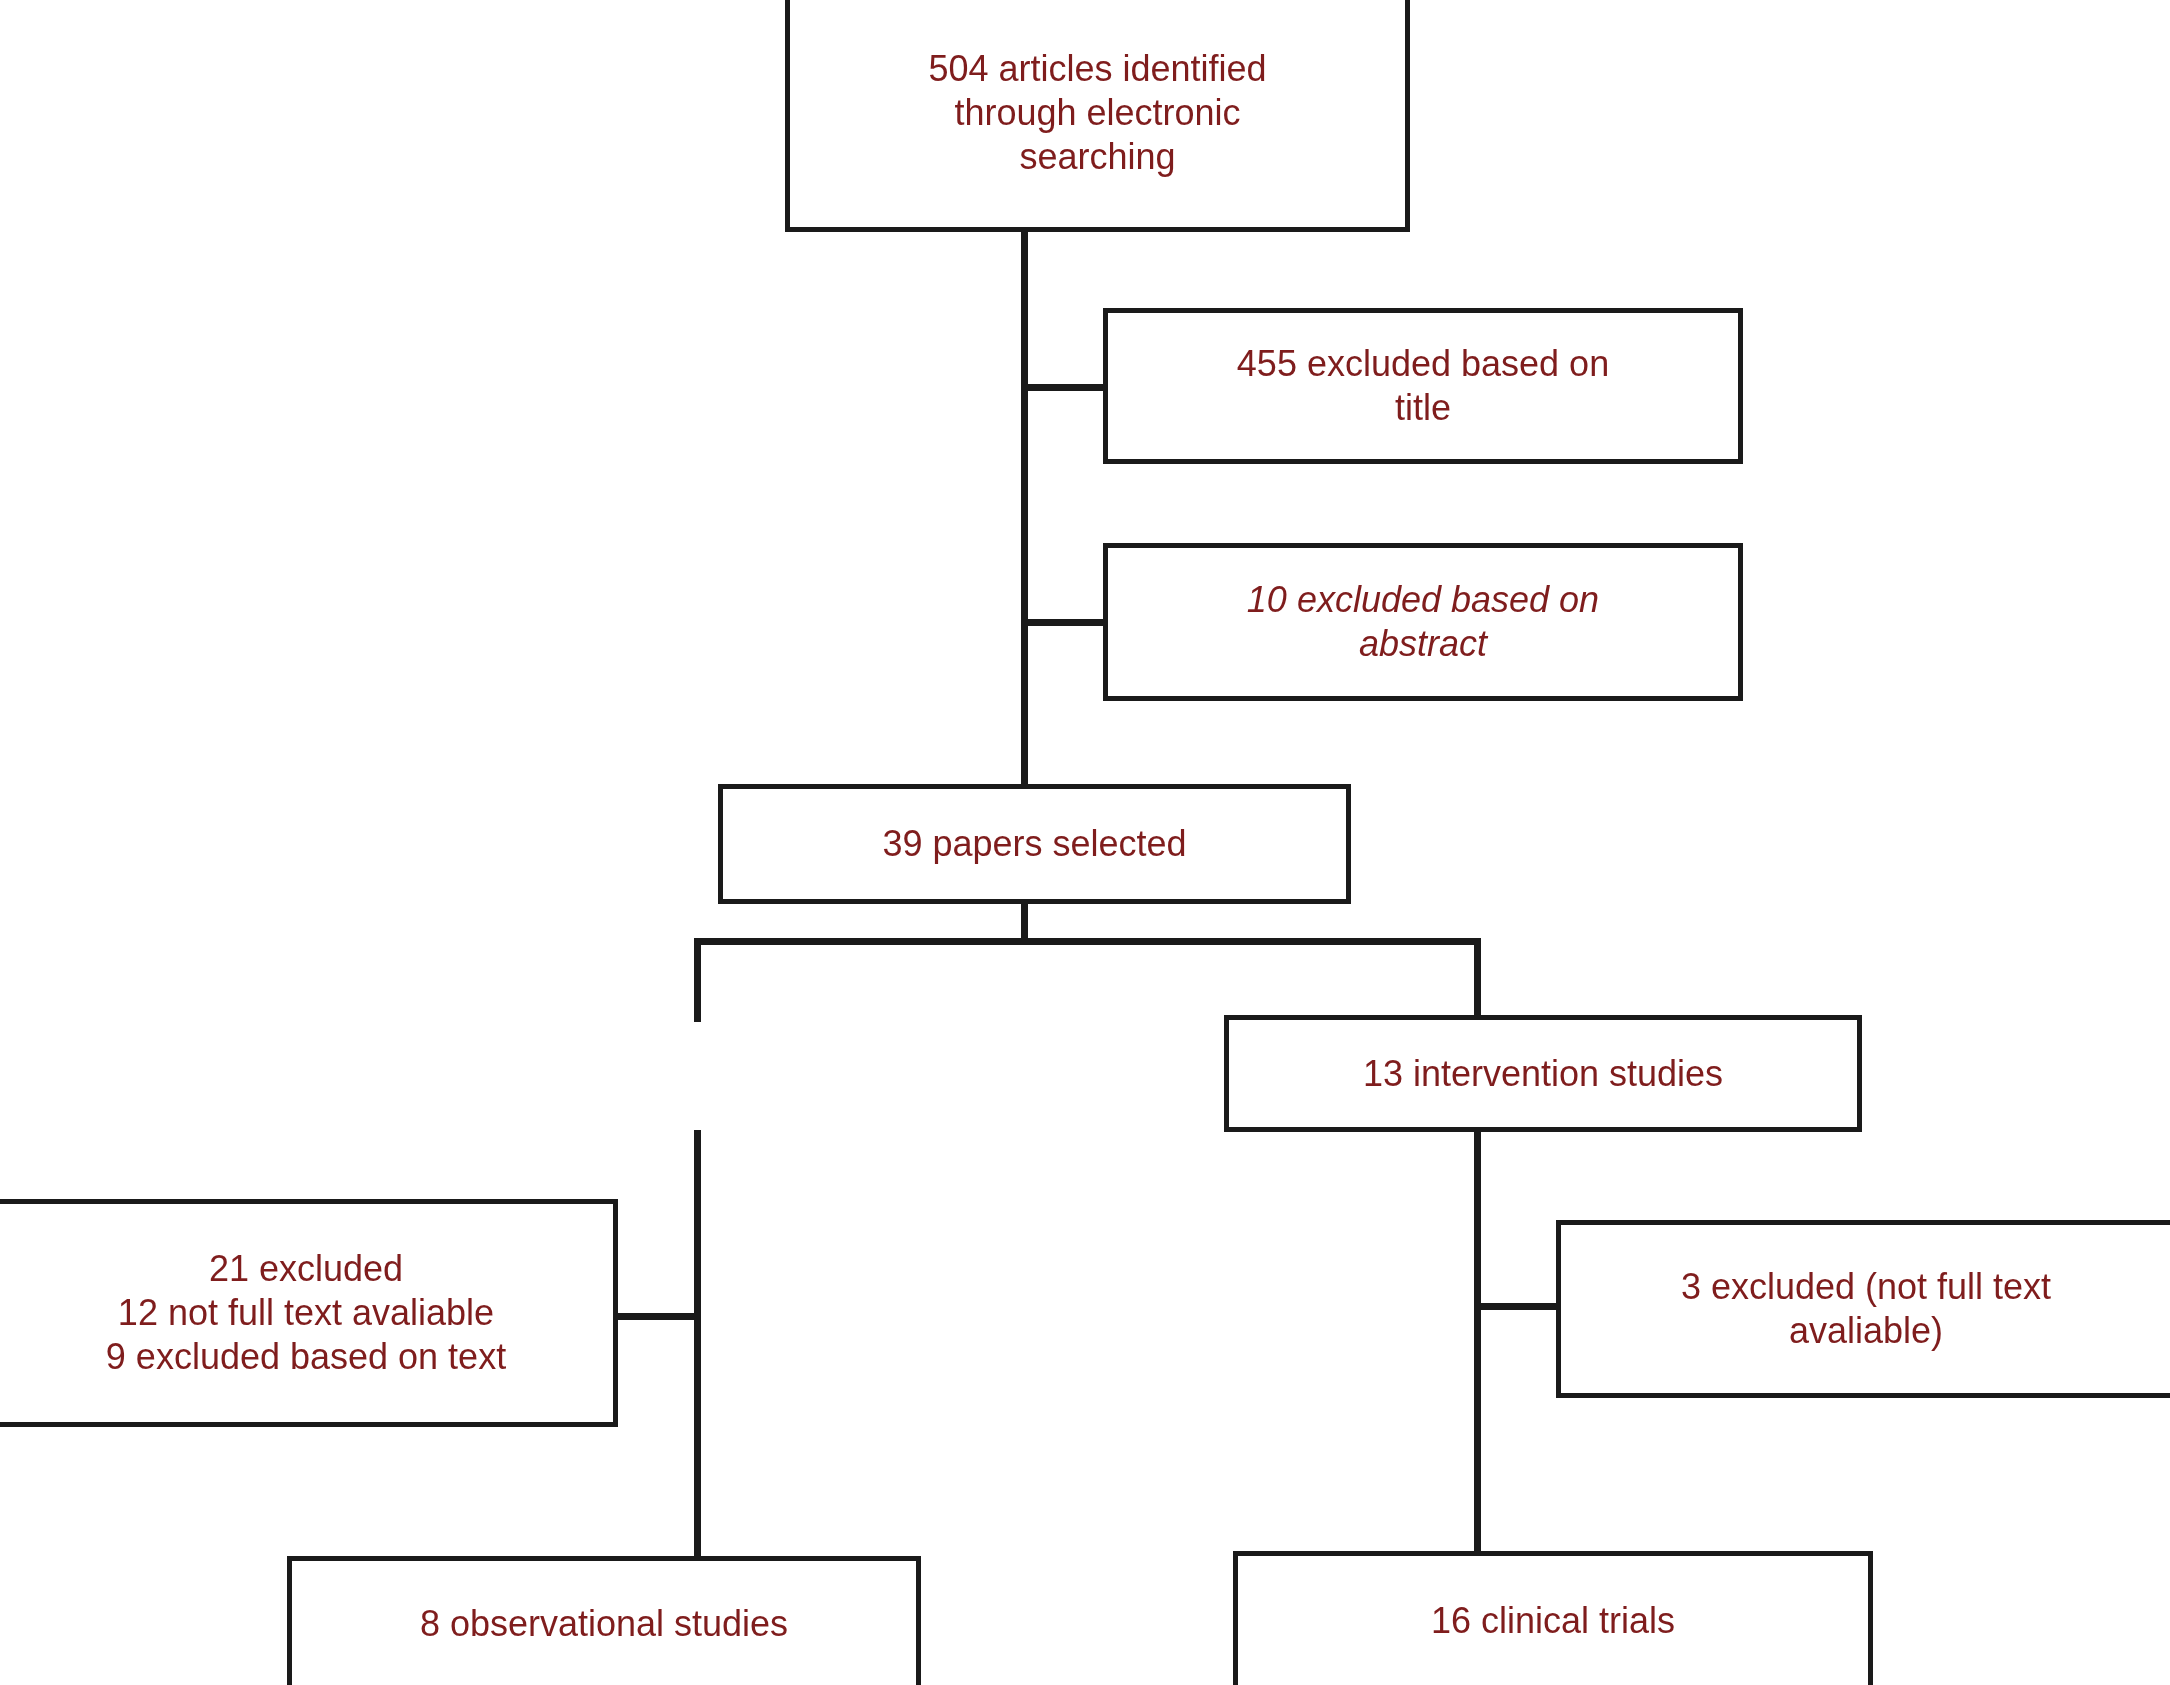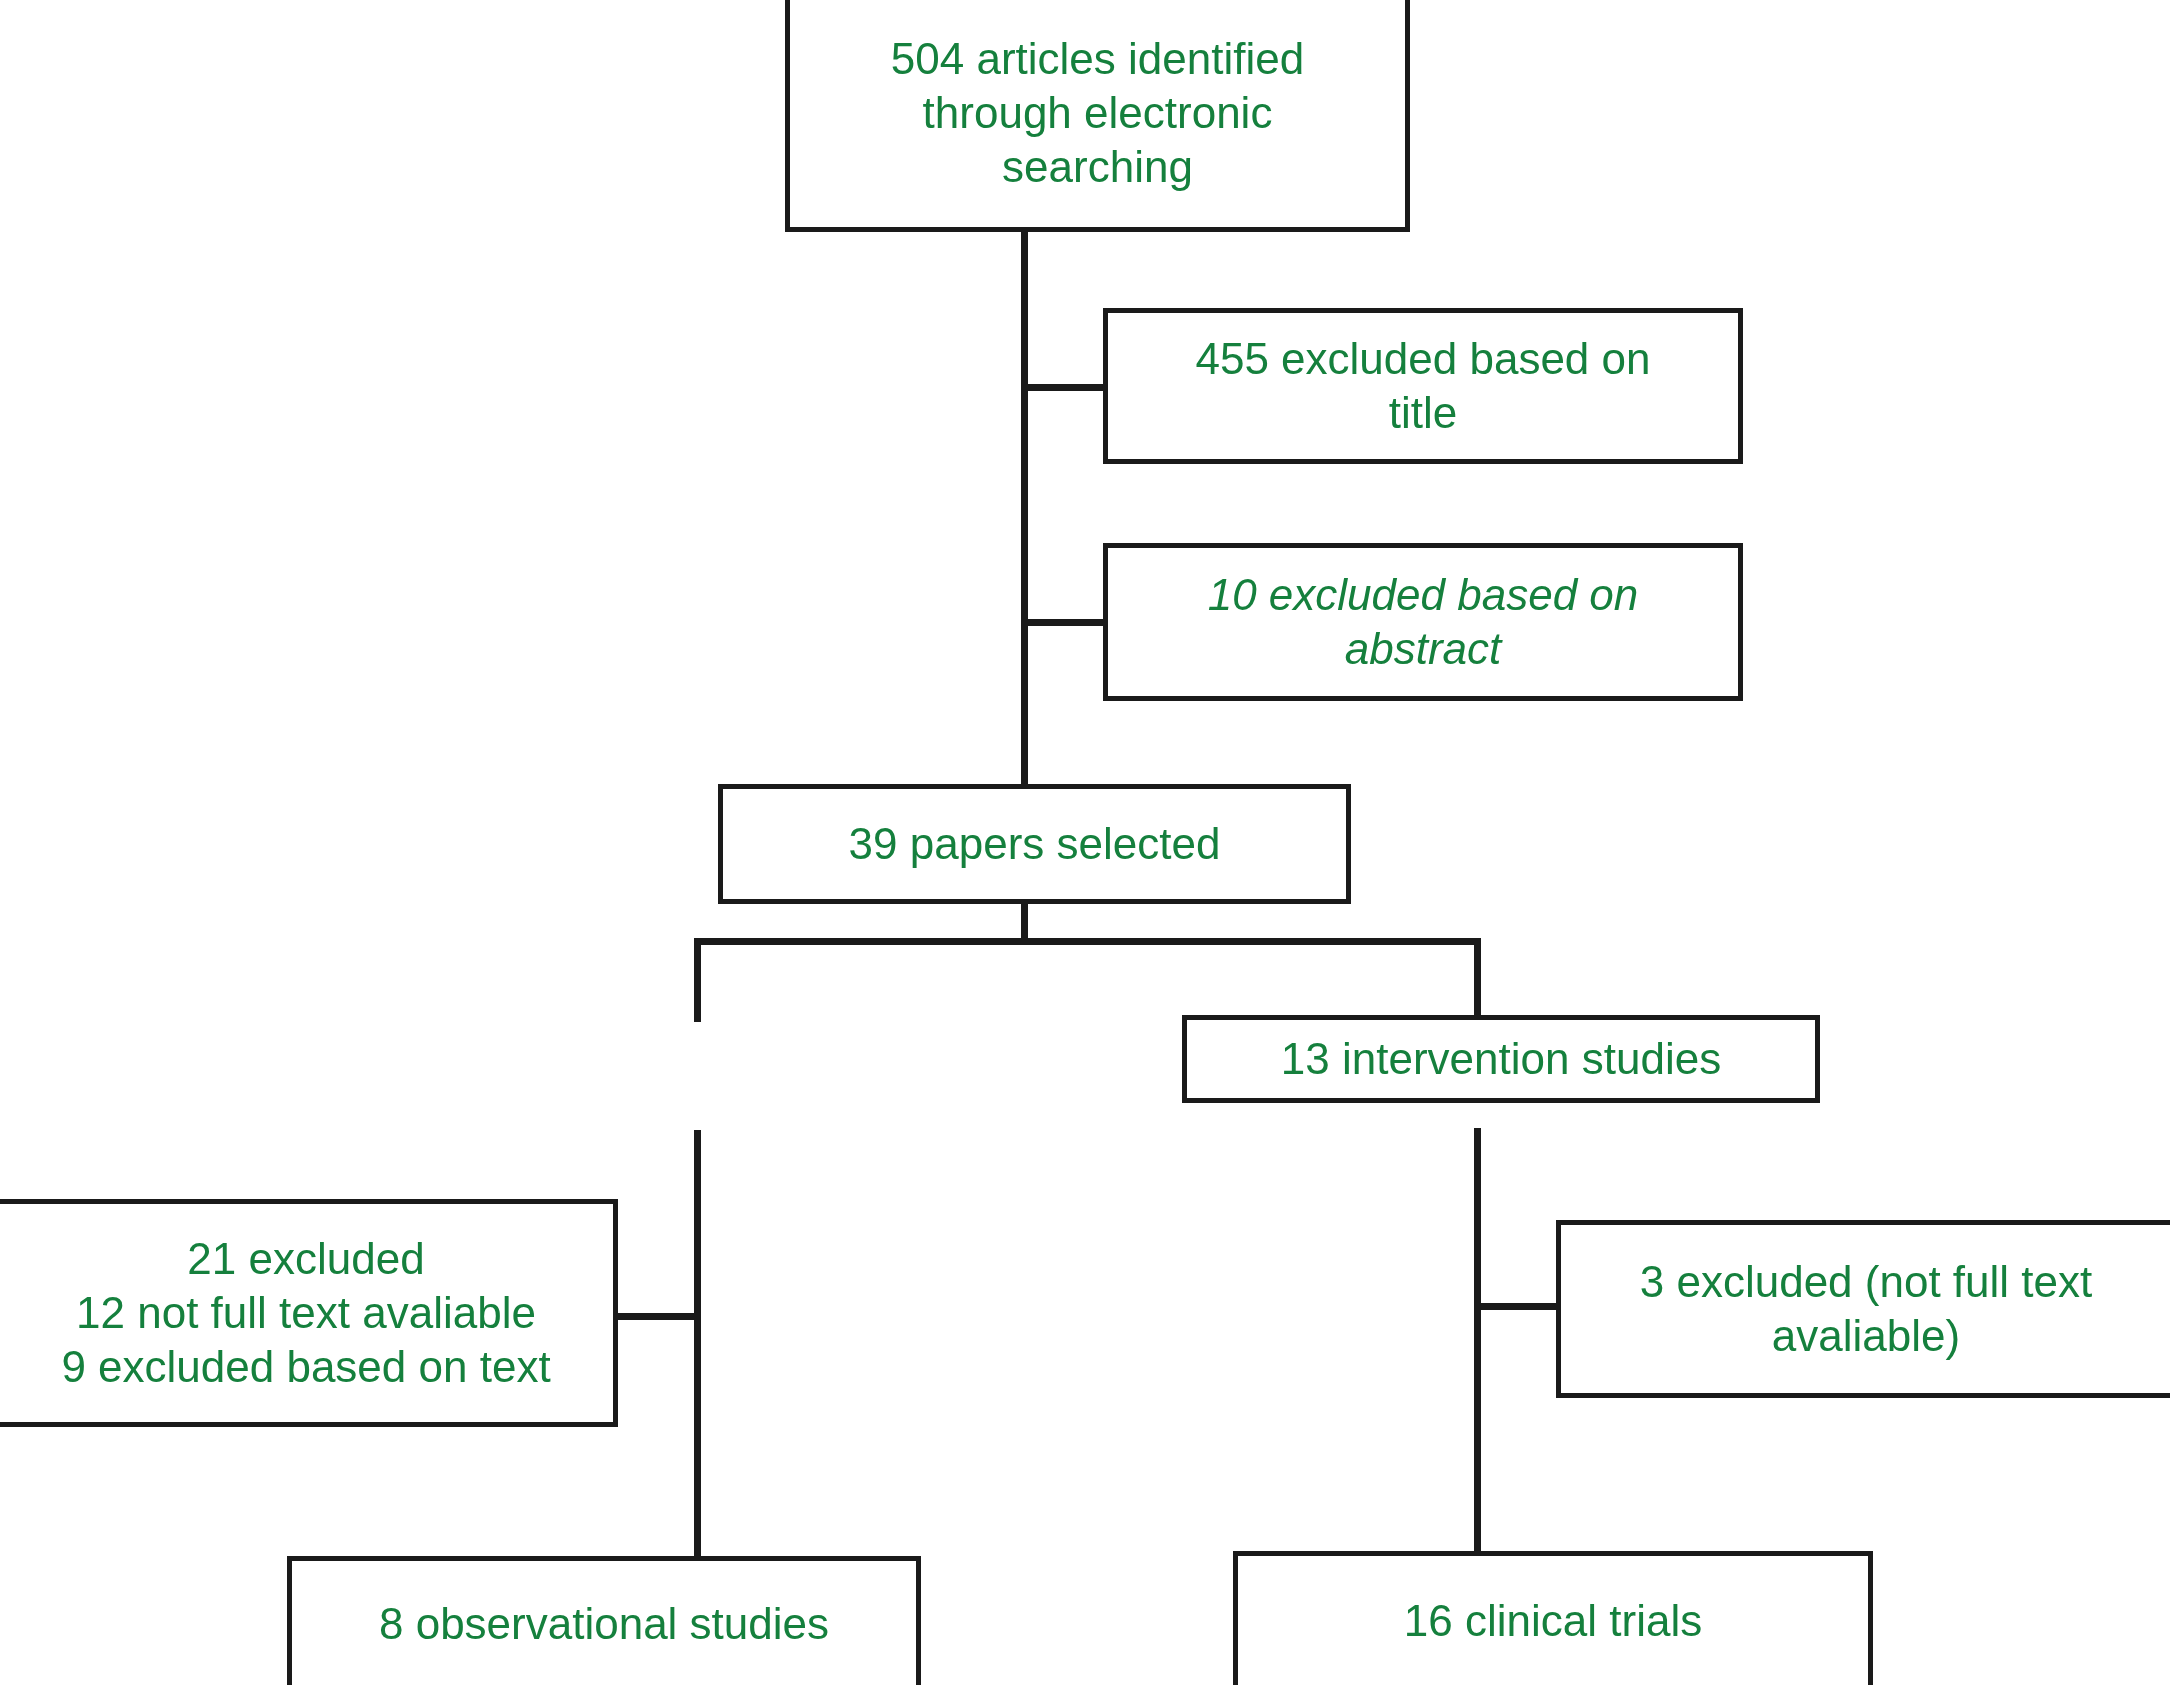--- a/index.html
+++ b/index.html
@@ -20,22 +20,22 @@
     box-sizing: border-box;
     background: #ffffff;
     border: 5px solid #1a1a1a;
     display: flex;
     align-items: center;
     justify-content: center;
     text-align: center;
     z-index: 3;
   }
   .node .label {
-    color: #15803d;
-    font-size: 44px;
+    color: #7f1d1d;
+    font-size: 36px;
     line-height: 1.22;
     letter-spacing: 0px;
     padding: 0 10px;
     white-space: pre-line;
   }
   .connector {
     position: absolute;
     background: #1a1a1a;
     z-index: 1;
   }
@@ -83,21 +83,21 @@
   <div class="node" style="left:1103px; top:543px; width:640px; height:158px;font-style:italic;">
     <span class="label">10 excluded based on
 abstract</span>
   </div>
 
   <div class="node" style="left:718px; top:784px; width:633px; height:120px;">
     <span class="label">39 papers selected</span>
   </div>
 
 
-  <div class="node" style="left:1182px; top:1015px; width:638px; height:88px;">
+  <div class="node" style="left:1224px; top:1015px; width:638px; height:117px;">
     <span class="label">13 intervention studies</span>
   </div>
 
   <div class="node" style="left:-6px; top:1199px; width:624px; height:228px;">
     <span class="label">21 excluded
 12 not full text avaliable
 9 excluded based on text</span>
   </div>
 
   <div class="node" style="left:1556px; top:1220px; width:620px; height:178px;">

